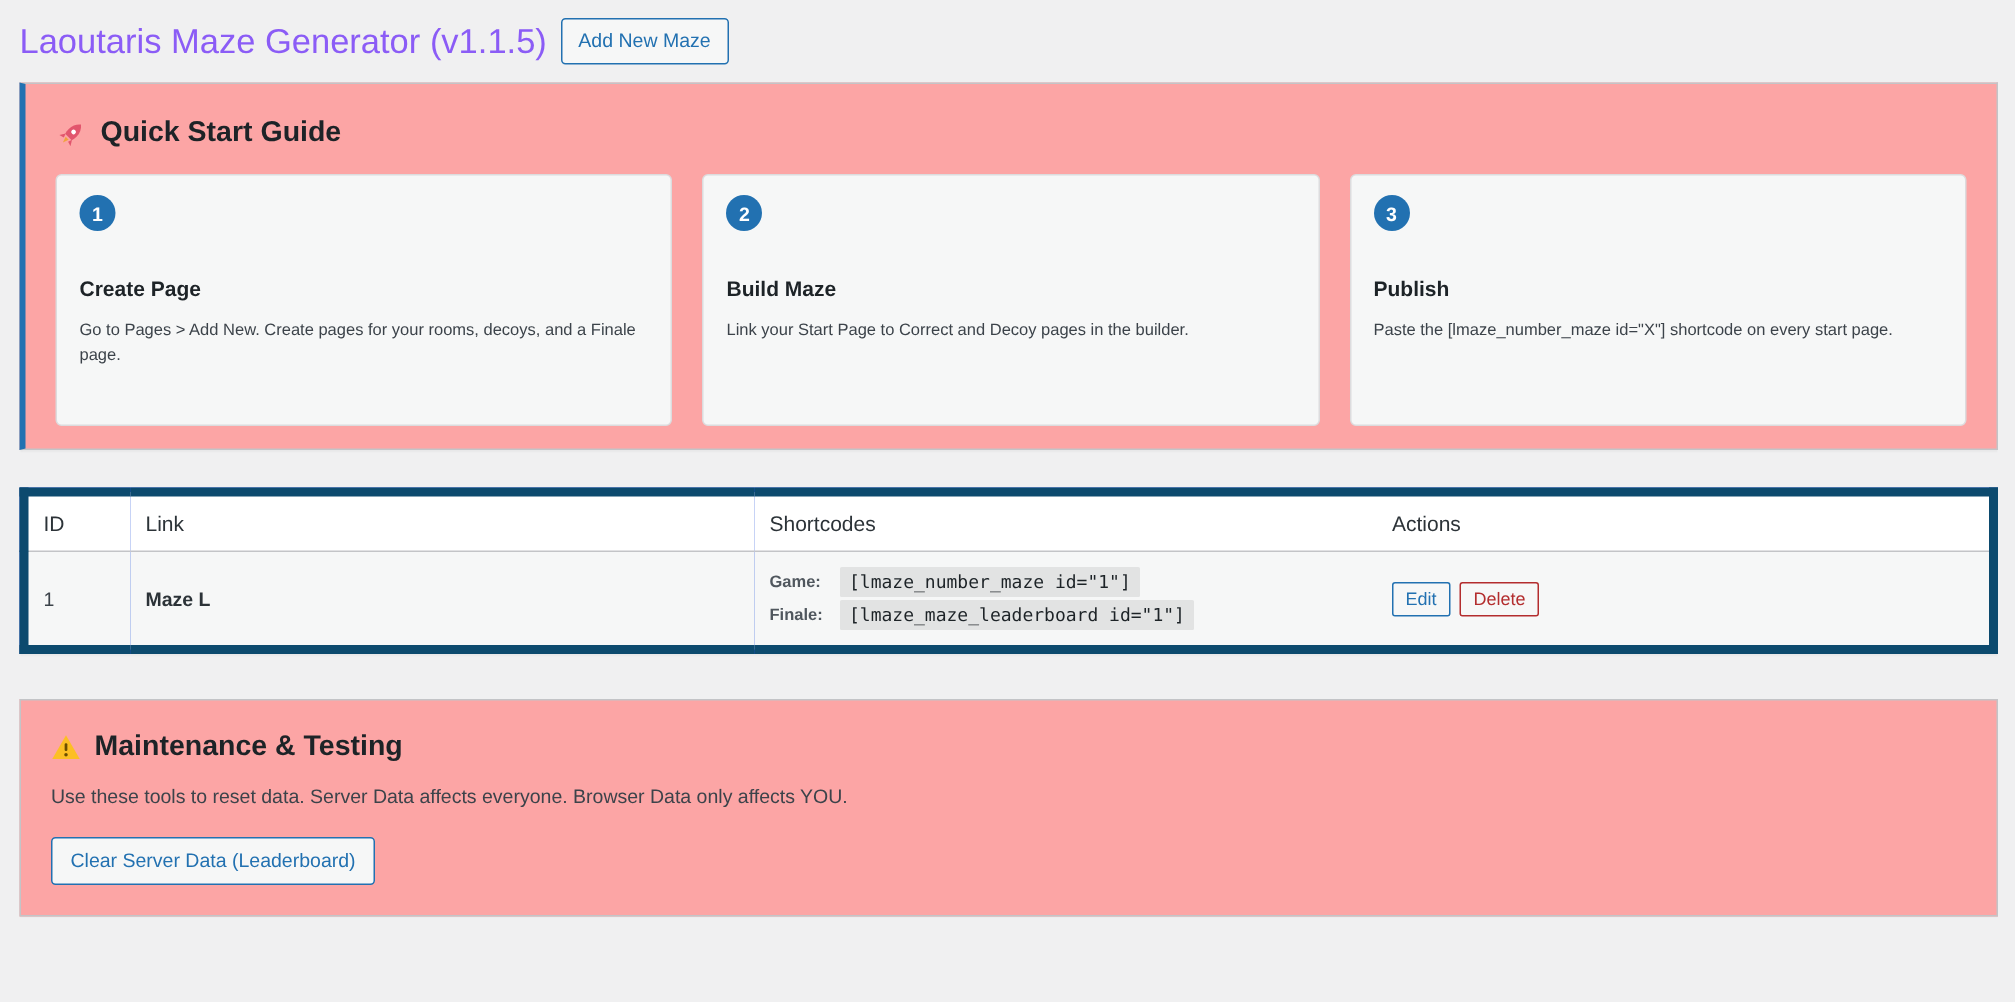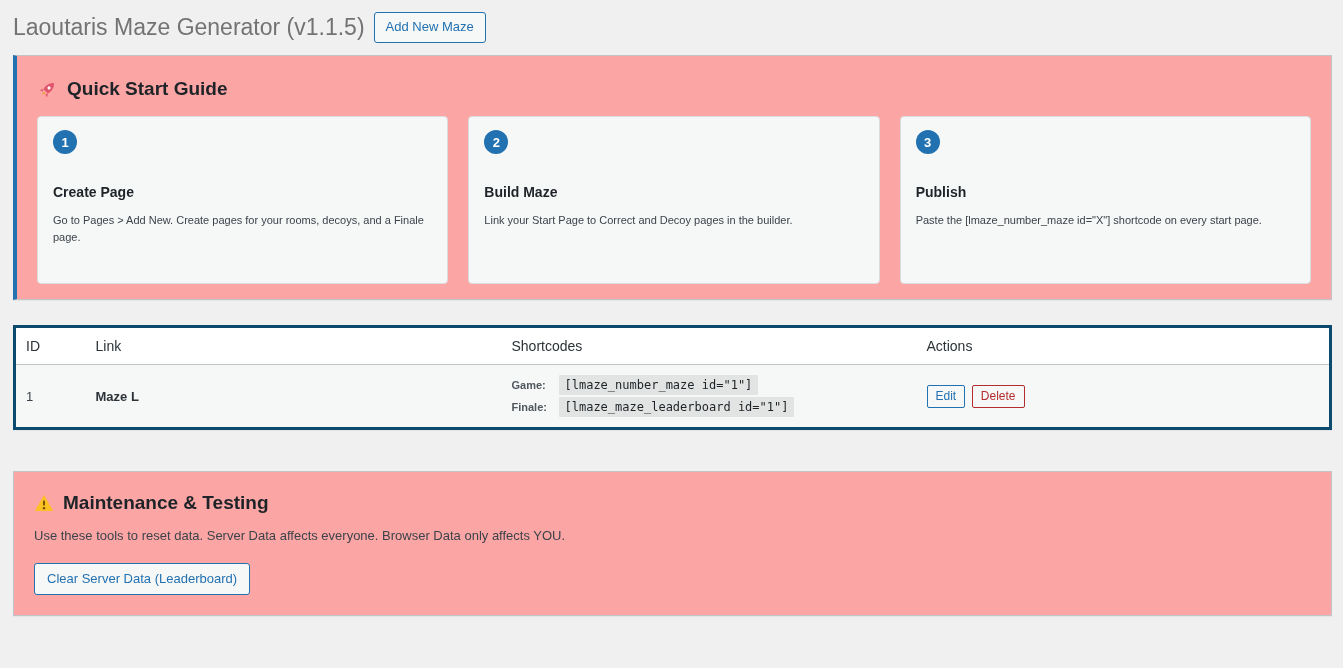--- a/index.html
+++ b/index.html
@@ -8,21 +8,21 @@
     background: #f0f0f1;
     font-family: "Liberation Sans", sans-serif;
     font-size: 13px;
     color: #3c434a;
     overflow: hidden;
   }
   .wrap { padding: 10px 11px 0 13px; }
 
   
   .page-header { display: flex; align-items: center; gap: 9px; margin-bottom: 10px; }
-  .page-title { font-size: 23px; font-weight: 400; color: #737373; line-height: 1.35; padding: 2px 0; }
+  .page-title { font-size: 23px; font-weight: 400; color: #8b5cf6; line-height: 1.35; padding: 2px 0; }
 
   
   .btn {
     display: inline-flex; align-items: center; justify-content: center;
     background: #f6f7f7; border: 1px solid #2271b1; color: #2271b1;
     border-radius: 3px; font-family: inherit; font-size: 13px; line-height: 1.25;
     padding: 6px 11px; cursor: pointer; text-decoration: none; white-space: nowrap;
   }
   .btn-small { padding: 3px 8px; font-size: 12px; border-radius: 2px; }
   .btn-delete { color: #b32d2e; border-color: #b32d2e; }
@@ -57,23 +57,23 @@
     margin-bottom: 30px;
   }
   .step-title { font-size: 14px; font-weight: 700; color: #1d2327; margin-bottom: 12px; }
   .step-desc { font-size: 11px; color: #3c434a; line-height: 1.55; }
 
   
   .maze-table {
     width: 100%;
     border-collapse: collapse;
     background: #1d4ed8;
-    border: 3px solid #0c4a6e;
+    border: 6px solid #0c4a6e;
     box-shadow: 0 1px 1px rgba(0,0,0,.04);
-    margin-bottom: 41px;
+    margin-bottom: 30px;
   }
   .maze-table th {
     text-align: left; font-weight: 400; font-size: 14px; color: #2c3338;
     padding: 10px 10px; border-bottom: 1px solid #c3c4c7; background: #fff;
   }
   .maze-table th:nth-child(1) { width: 71px; }
   .maze-table th:nth-child(2) { width: 416px; }
   .maze-table th:nth-child(3) { width: 415px; }
   .maze-table tbody tr { background: #f6f7f7; }
   .maze-table td { padding: 8px 10px; vertical-align: middle; font-size: 13px; }

